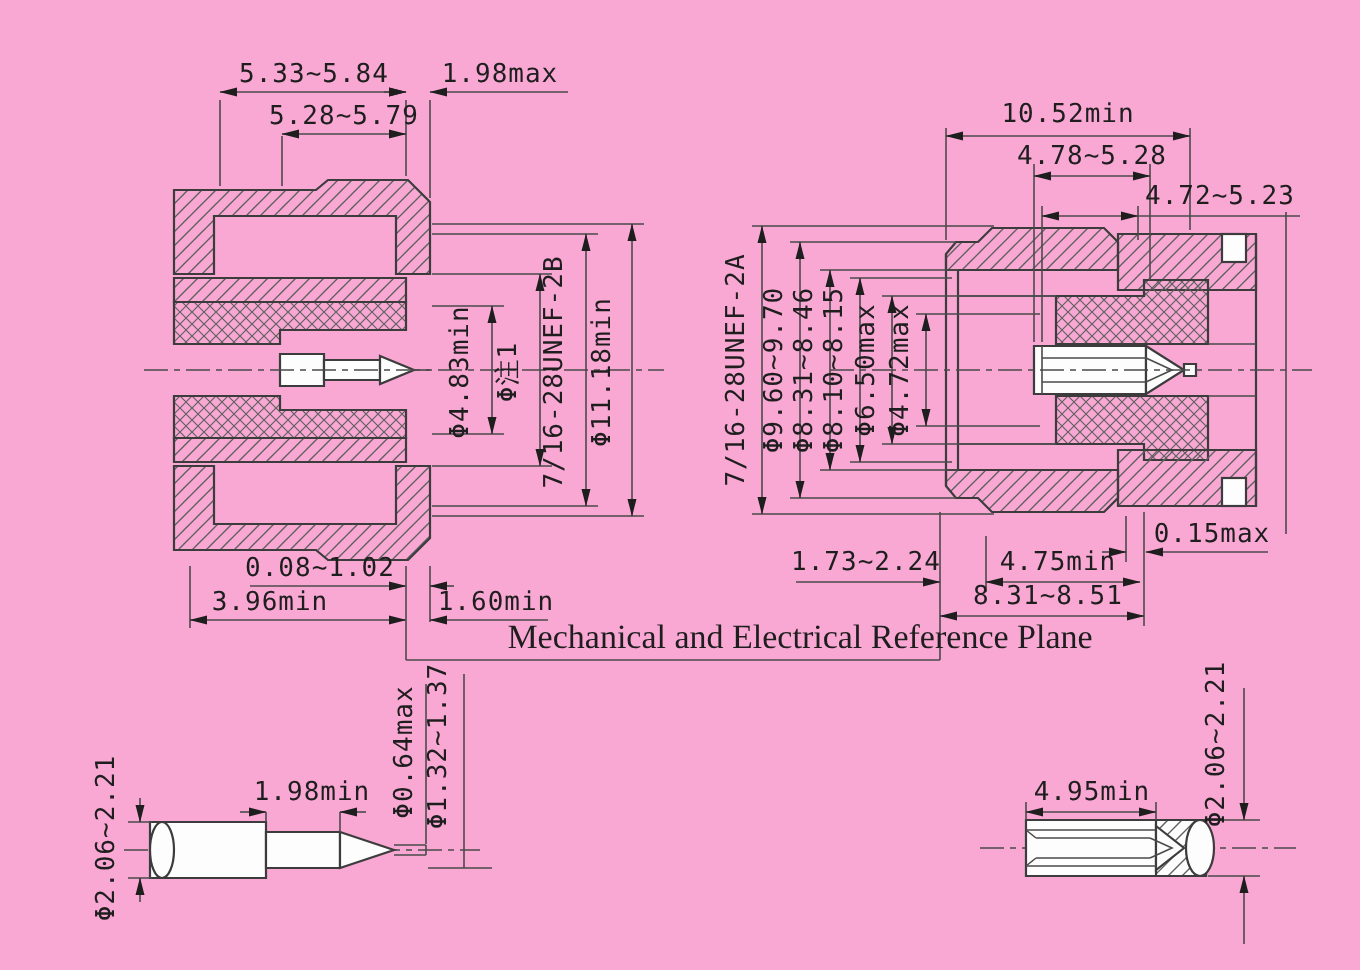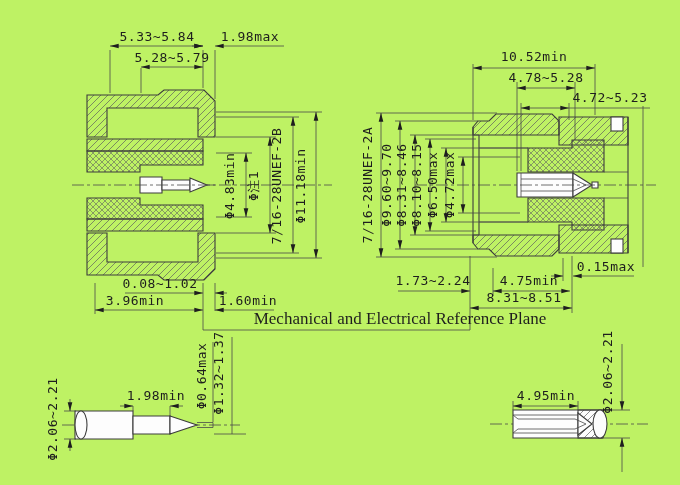--- a/index.html
+++ b/index.html
@@ -1,16 +1,16 @@
 <!DOCTYPE html>
 <html><head>
 <meta charset="utf-8">
 <style>
   html,body{margin:0;padding:0;background:#ffffff;}
-  .stage{position:relative;width:680px;height:485px;background:#bef264;overflow:hidden;}
+  .stage{position:relative;width:680px;height:485px;background:#f9a8d4;overflow:hidden;}
   svg{display:block;}
   .dim{font-family:"DejaVu Sans Mono",monospace;font-size:13px;letter-spacing:0.5px;fill:#1e1e1e;}
   .title{font-family:"Liberation Serif",serif;font-size:17px;fill:#1e1e1e;}
   .o{stroke:#3c3c3c;stroke-width:1.1;fill:none;}
   .ow{stroke:#3c3c3c;stroke-width:1.1;fill:#fdfdfd;}
   .hp{stroke:#3c3c3c;stroke-width:1.1;}
   .d{stroke:#4a4a4a;stroke-width:0.8;fill:none;}
   .cl{stroke:#4a4a4a;stroke-width:0.8;fill:none;stroke-dasharray:12 3 3 3;}
 </style>
 </head>

